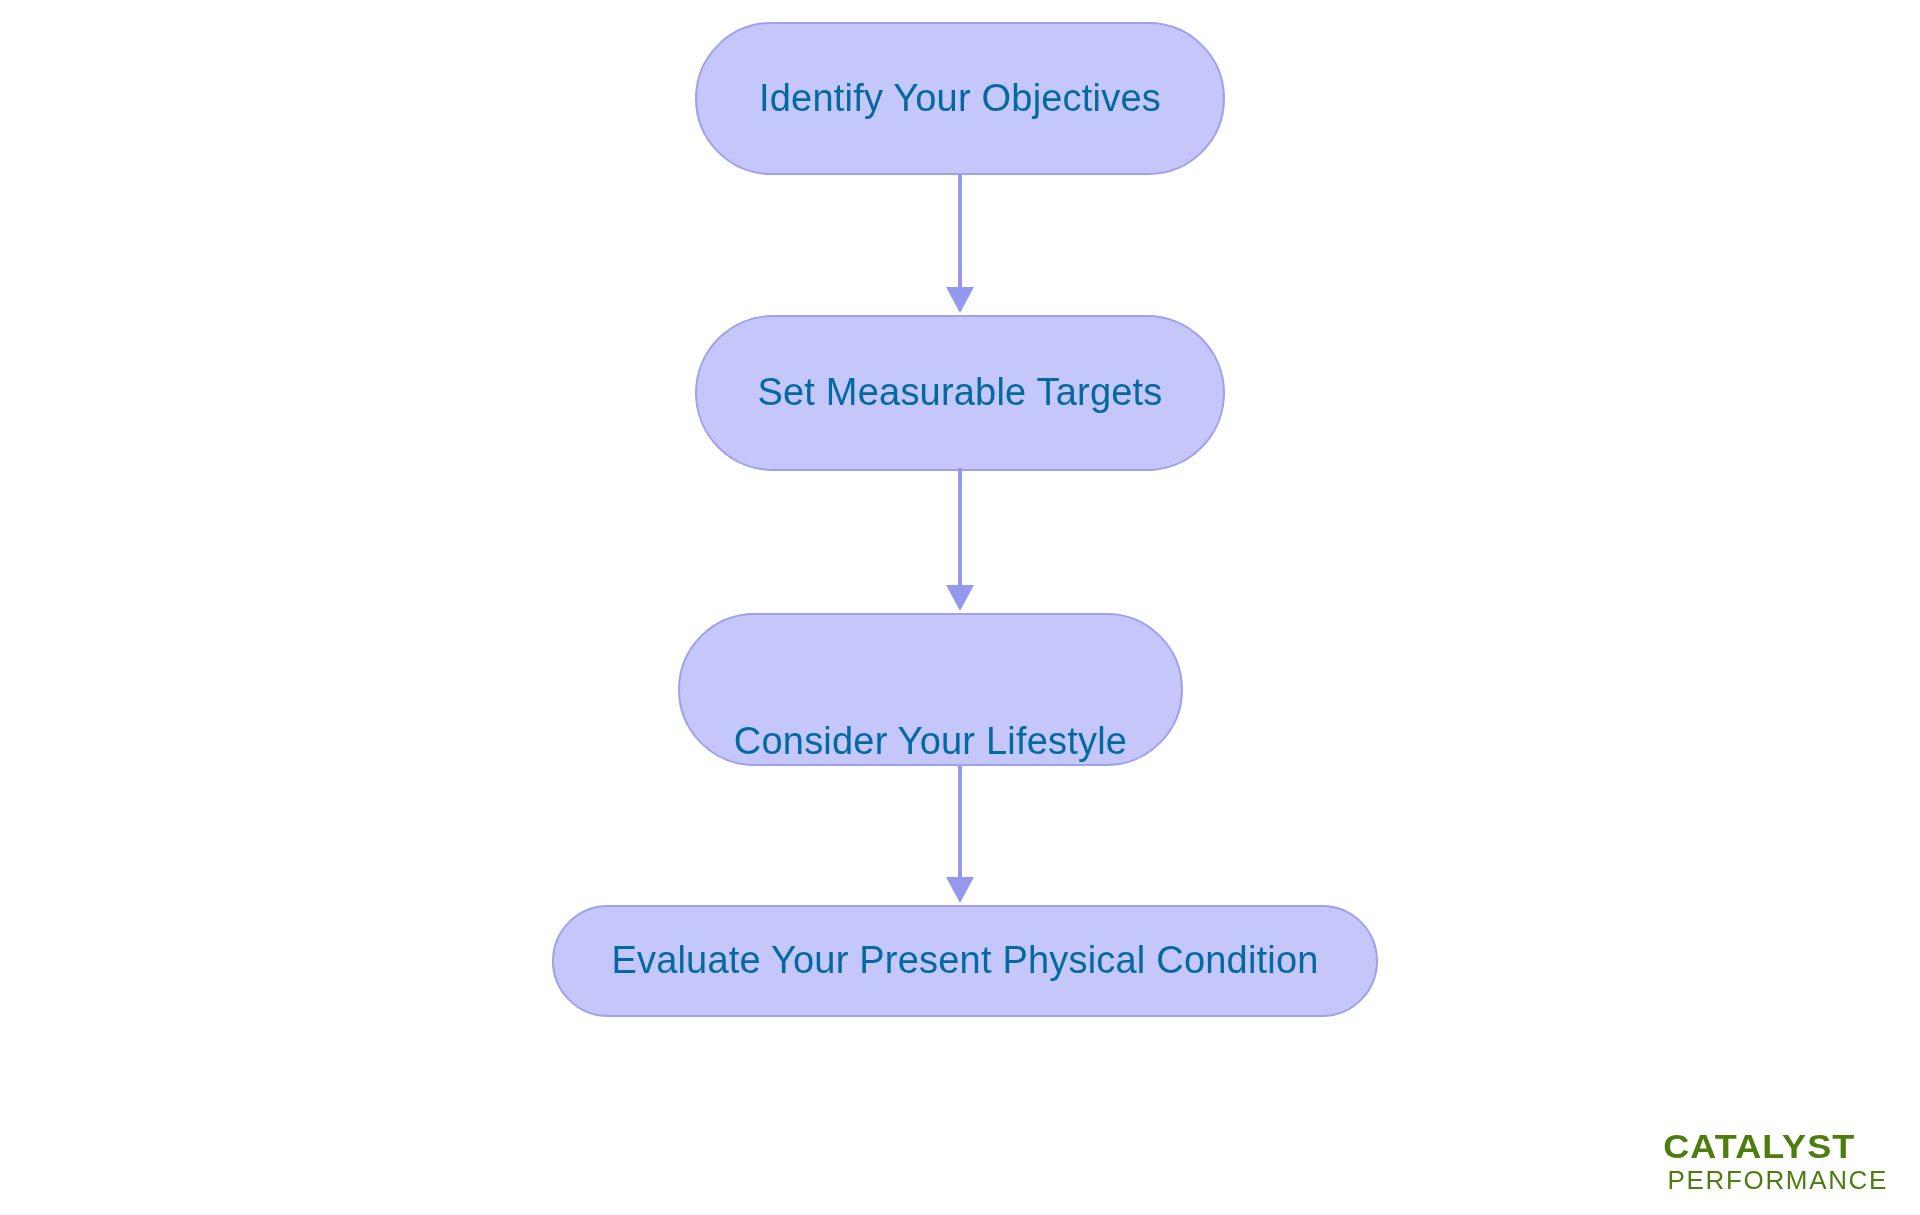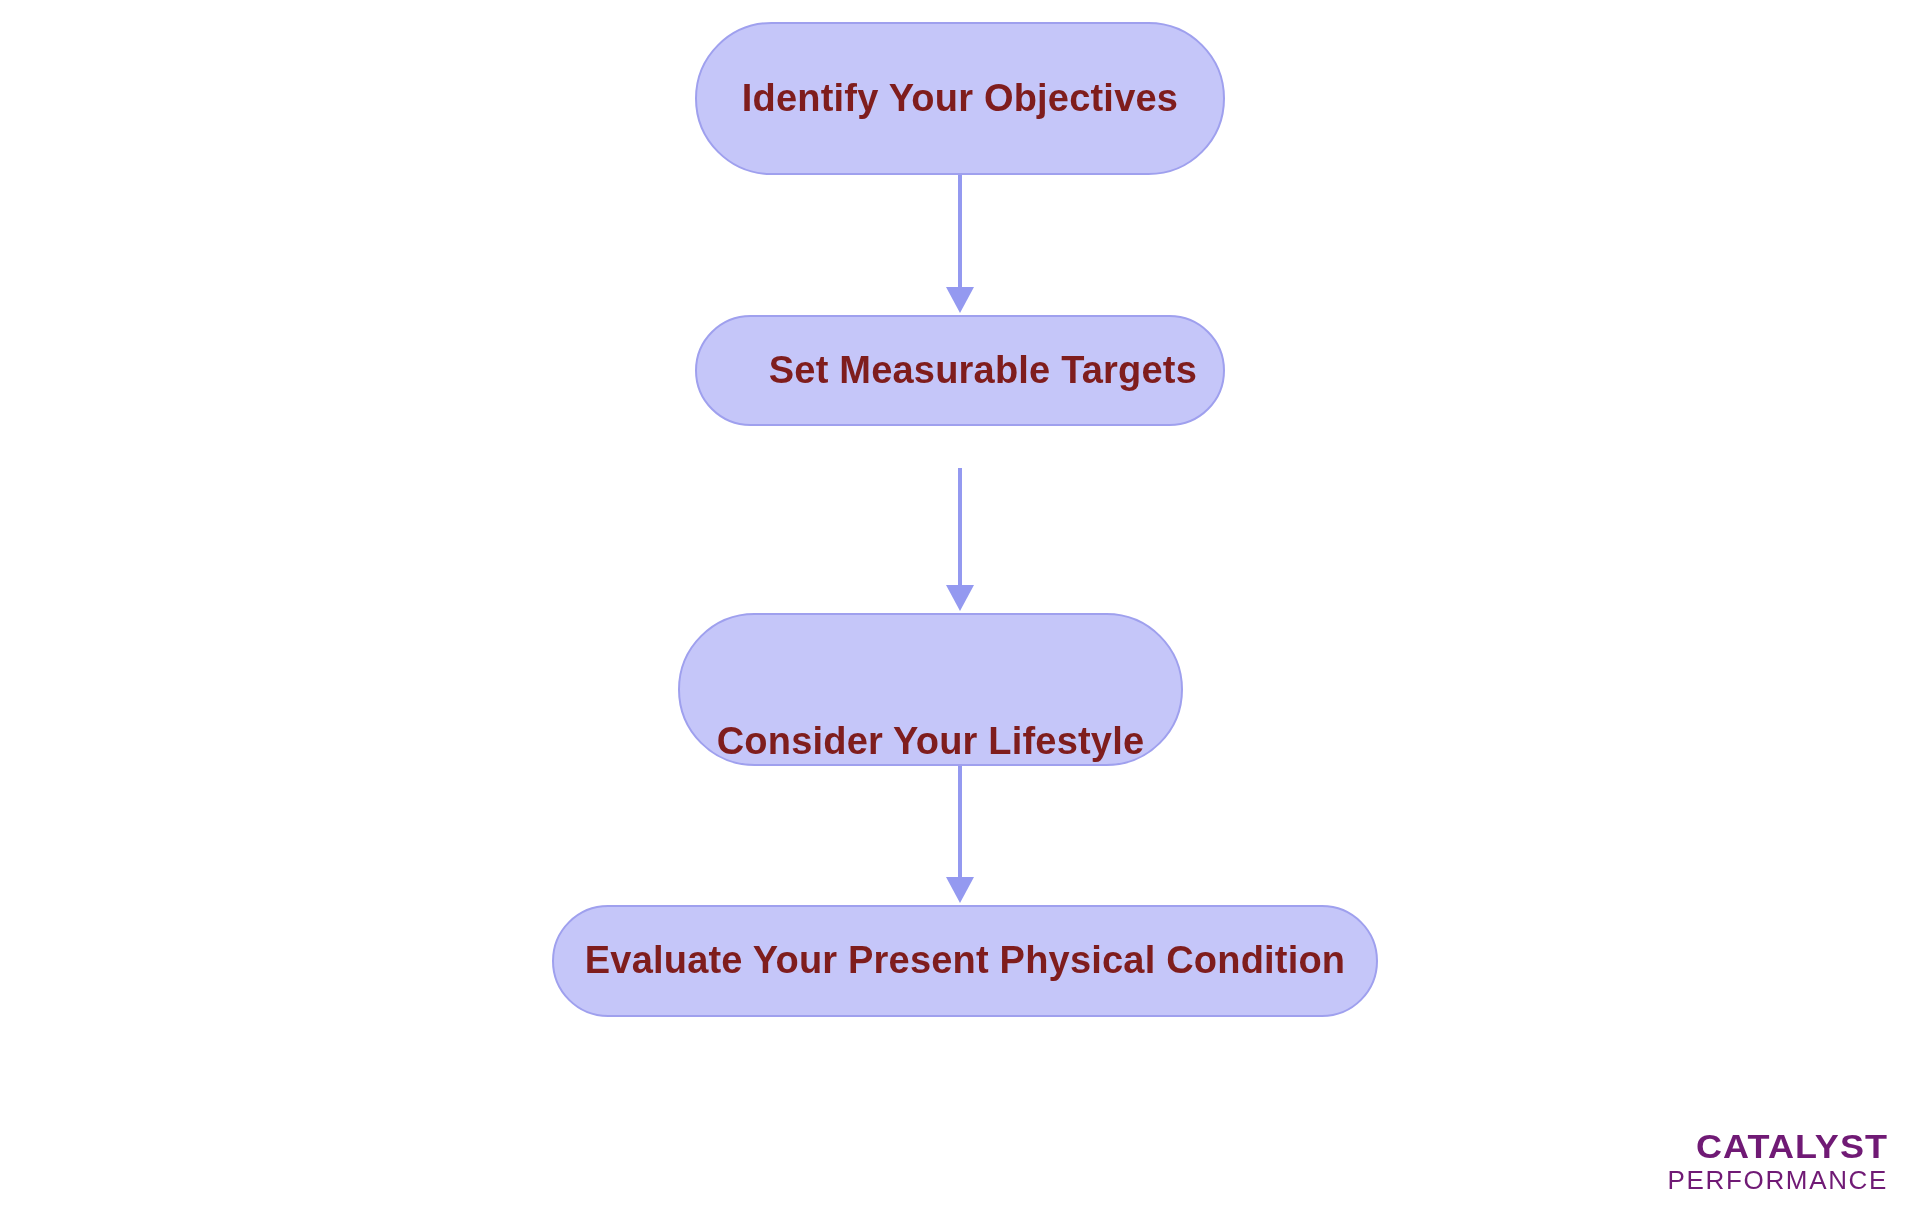--- a/index.html
+++ b/index.html
@@ -30,32 +30,32 @@
     box-sizing: border-box;
     background: #c5c6f9;
     border: 2px solid #9fa0ee;
     border-radius: 999px;
     display: flex;
     align-items: center;
     justify-content: center;
     text-align: center;
   }
   .node-label {
-    color: #7f1d1d;
+    color: #0369a1;
     font-family: "Liberation Sans", sans-serif;
     font-size: 38px;
-    font-weight: 700;
+    font-weight: 400;
     letter-spacing: 0.2px;
     line-height: 1.15;
     white-space: nowrap;
     padding: 0 26px;
   }
 
   #node-1 { left: 695px; top: 22px;  width: 530px; height: 153px; }
-  #node-2 { left: 695px; top: 315px; width: 530px; height: 111px; justify-content: flex-end; }
+  #node-2 { left: 695px; top: 315px; width: 530px; height: 156px; }
   #node-3 { left: 678px; top: 613px; width: 505px; height: 153px; align-items: flex-end; }
   #node-4 { left: 552px; top: 905px; width: 826px; height: 112px; }
 
   
   .connector {
     position: absolute;
     left: 944px;
     width: 32px;
   }
   .connector .stem {
@@ -85,22 +85,22 @@
 
   #connector-3 { top: 766px; height: 139px; }
   #connector-3 .stem { height: 113px; }
   #connector-3 .head { top: 111px; }
 
   
   #brand-logo {
     position: absolute;
     right: 32px;
     bottom: 22px;
-    text-align: right;
-    color: #701a75;
+    text-align: left;
+    color: #4d7c0f;
     user-select: none;
   }
   .logo-primary {
     display: block;
     font-family: "Liberation Sans", sans-serif;
     font-size: 34px;
     font-weight: 700;
     letter-spacing: 1.0px;
     line-height: 1;
     transform: scaleX(1.06);

